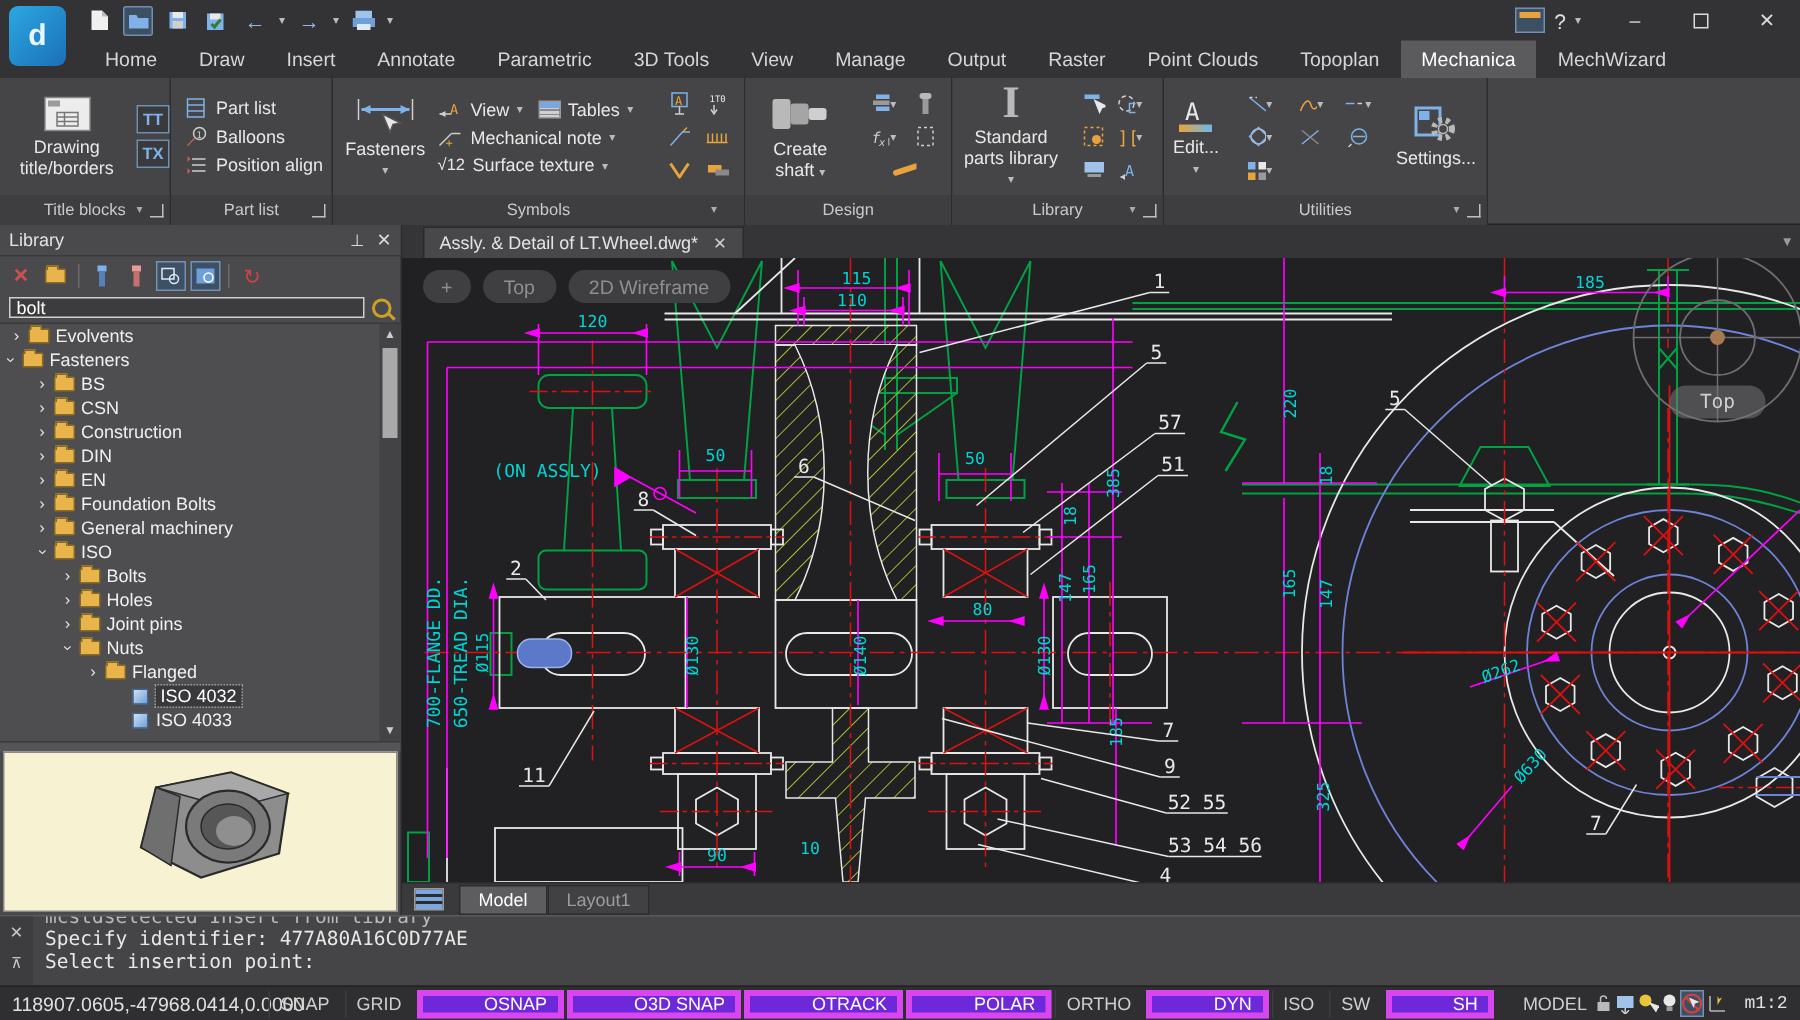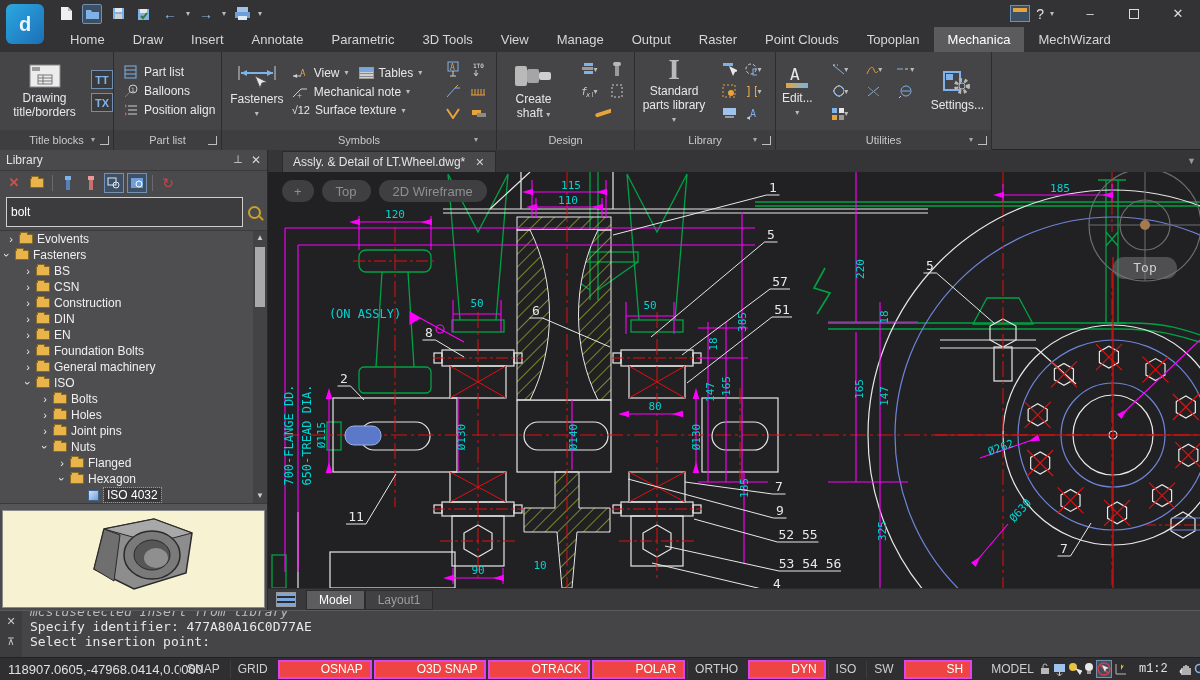--- a/index.html
+++ b/index.html
@@ -48,21 +48,21 @@
   .main { position:absolute; left:0; top:150px; width:1200px; height:460px; display:flex; }
 
   
   .sidebar { width:268px; background:#4a4a4c; border-right:1px solid #2a2a2c; display:flex; flex-direction:column; }
   .sb-head { height:21px; background:#4a4a4c; border-bottom:1px solid #3a3a3c; display:flex; align-items:center; padding:0 6px; font-size:12px; color:#e3e3e3; }
   .sb-head .sp { flex:1; }
   .sb-tools { height:25px; display:flex; align-items:center; gap:3px; padding:0 4px; }
   .sbi { width:20px; height:20px; display:flex; align-items:center; justify-content:center; font-size:13px; }
   .sbi.pressed { border:1px solid #7291b4; background:#3d5066; }
   .sb-search { display:flex; align-items:center; gap:5px; padding:2px 6px 3px 6px; }
-  .sb-input { flex:1; height:30px; background:#3c3c3e; border:1px solid #cfcfcf; color:#fff; font-size:12px; padding:0 4px; display:flex; align-items:center; }
+  .sb-input { flex:1; height:14px; background:#3c3c3e; border:1px solid #cfcfcf; color:#fff; font-size:12px; padding:0 4px; display:flex; align-items:center; }
   .mag { width:13px; height:13px; border:2px solid #c9a227; border-radius:50%; position:relative; }
   .mag::after { content:""; position:absolute; width:6px; height:2px; background:#c9a227; transform:rotate(45deg); right:-5px; bottom:-2px; }
   .tree { position:relative; height:279px; overflow:hidden; background:#4e4e50; border-top:1px solid #3a3a3c; }
   .treerows { position:absolute; left:0; top:0; right:14px; }
   .trow { height:16px; display:flex; align-items:center; font-size:12px; color:#f0f0f0; white-space:nowrap; }
   .chev { width:14px; text-align:center; color:#e8e8e8; font-size:11px; display:inline-block; }
   .chev.open { transform:rotate(90deg); }
   .folder { width:14px; height:10px; background:#e9b44c; border:1px solid #8a6a20; border-radius:1px; position:relative; margin:0 4px 0 1px; flex:none; }
   .folder::before { content:""; position:absolute; left:0; top:-3px; width:6px; height:2px; background:#e9b44c; border:1px solid #8a6a20; border-bottom:none; }
   .part-ic { width:11px; height:11px; background:linear-gradient(135deg,#cfe2f7,#6f9fd8); border:1px solid #44618a; margin:0 5px 0 2px; flex:none; }
@@ -85,27 +85,27 @@
   .pill.plus { padding:0 12px; }
   .model-bar { height:22px; background:#3a3a3c; border-top:1px solid #2a2a2c; display:flex; align-items:center; }
   .sheet-ic { width:20px; height:15px; margin:0 10px 0 8px; background:repeating-linear-gradient(#7aa7e0 0 3px,#2c2c2e 3px 5px); border:1px solid #9a9a9a; }
   .mtab { height:20px; padding:0 12px; display:flex; align-items:center; font-size:12px; color:#9c9c9e; background:#414143; border:1px solid #2c2c2e; }
   .mtab.active { background:#5d5d5f; color:#fff; }
 
   
   .cmd { position:absolute; left:0; top:610px; width:1200px; height:47px; background:#454547; border-top:1px solid #5a5a5c; display:flex; }
   .cmd-gutter { width:22px; background:#3d3d3f; display:flex; flex-direction:column; align-items:center; padding-top:4px; gap:8px; color:#c8c8c8; font-size:11px; }
   .cmd-lines { flex:1; overflow:hidden; font-family:"DejaVu Sans Mono", monospace; font-size:13px; color:#e8e8e8; line-height:15px; padding-left:8px; }
-  .cmd-lines .l0 { margin-top:-7px; color:#b9b9b9;font-style:italic; }
+  .cmd-lines .l0 { margin-top:-7px; color:#b9b9b9; }
 
   
   .status { position:absolute; left:0; top:657px; width:1200px; height:23px; background:#2f2f31; border-top:1px solid #222; display:flex; align-items:center; font-size:12px; color:#cfcfcf; }
   .coords { width:178px; padding-left:8px; font-size:13px; color:#e0e0e0; white-space:nowrap; }
   .tgl { height:19px; padding:0 7px; margin:10px 1px; display:flex; align-items:center; border:1px solid transparent; border-left:1px solid #3d3d3f; color:#cfcfcf; white-space:nowrap; }
-  .tgl.on { background:#ef4444; border:2px solid #d946ef; color:#fff;padding-left:41px; }
+  .tgl.on { background:#6d28d9; border:4px solid #d946ef; color:#fff;padding-left:41px; }
   .model-lbl { margin-left:18px; margin-right:4px; }
   .scale { margin:0 10px; color:#e0e0e0;font-family:Liberation Mono, monospace; }
   .sic { width:18px; height:18px; display:flex; align-items:center; justify-content:center; margin:0 1px; }
   .sic.on { background:#3c4f63; border:1px solid #7291b4; }
   .spacer { flex:1; }
 
   text { font-family:"DejaVu Sans Mono", monospace; }
 </style>
 </head>
 <body>
@@ -659,25 +659,20 @@
             </div>
             <div class="trow" style="padding-left: 38px;">
               <span class="chev open">›</span>
               <span class="folder"></span>
               <span class="lbl">Nuts</span>
             </div>
             <div class="trow" style="padding-left: 55px;">
               <span class="chev">›</span>
               <span class="folder"></span>
               <span class="lbl">Flanged</span>
-            </div>
-            <div class="trow" style="padding-left: 55px;">
-              <span class="chev open">›</span>
-              <span class="folder"></span>
-              <span class="lbl">Hexagon</span>
             </div>
             <div class="trow" style="padding-left: 72px;">
               <span class="chev"></span>
               <span class="part-ic"></span>
               <span class="lbl sel">ISO 4032</span>
             </div>
             <div class="trow" style="padding-left: 72px;">
               <span class="chev"></span>
               <span class="part-ic"></span>
               <span class="lbl">ISO 4033</span>

